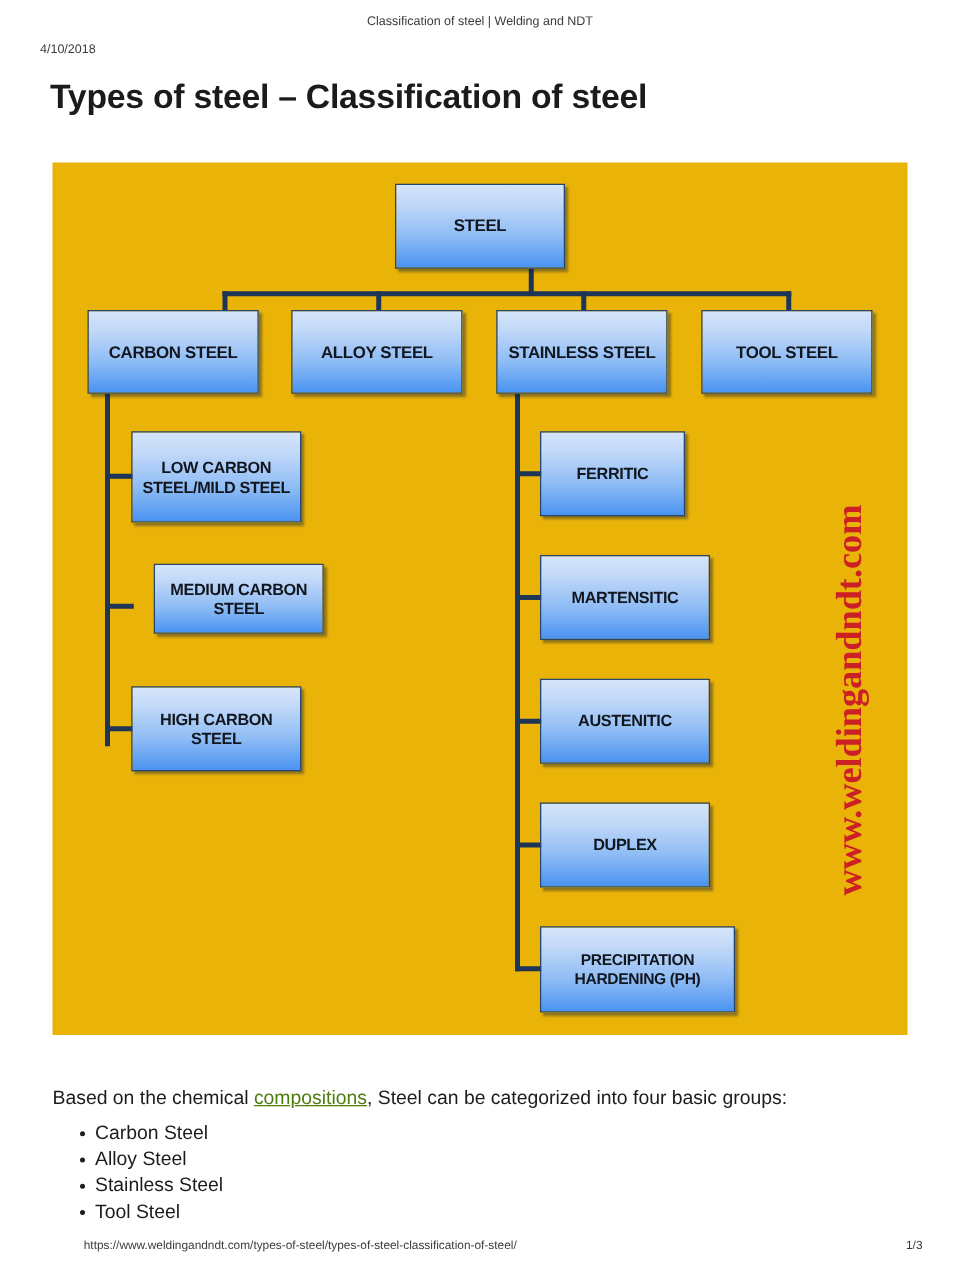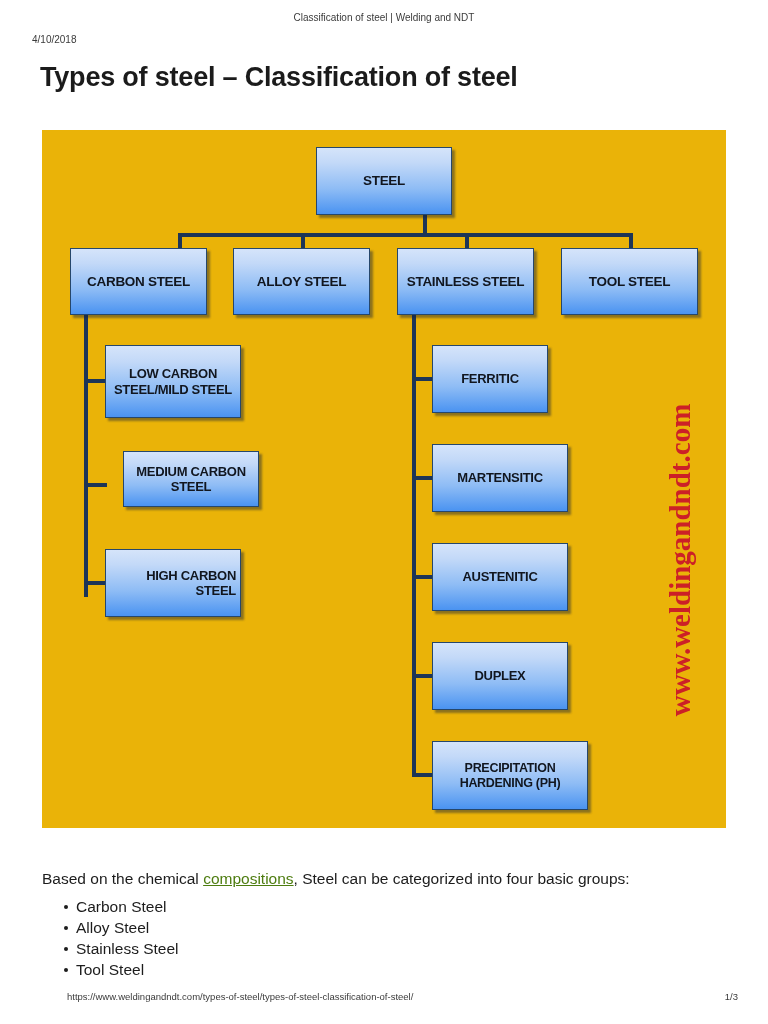--- a/index.html
+++ b/index.html
@@ -228,21 +228,21 @@
   <div class="node" style="left:519px; top:118px; width:137px; height:67px;">
     <span>TOOL STEEL</span>
   </div>
 
   <div class="node small" style="left:63px; top:215px; width:136px; height:73px;">
     <span>LOW CARBON STEEL/MILD STEEL</span>
   </div>
   <div class="node small" style="left:63px; top:321px; width:136px; height:56px;margin-left:18px;">
     <span>MEDIUM CARBON STEEL</span>
   </div>
-  <div class="node small" style="left:63px; top:419px; width:136px; height:68px;text-align:right;">
+  <div class="node small" style="left:63px; top:419px; width:136px; height:68px;">
     <span>HIGH CARBON STEEL</span>
   </div>
 
   <div class="node small" style="left:390px; top:215px; width:116px; height:68px;">
     <span>FERRITIC</span>
   </div>
   <div class="node small" style="left:390px; top:314px; width:136px; height:68px;">
     <span>MARTENSITIC</span>
   </div>
   <div class="node small" style="left:390px; top:413px; width:136px; height:68px;">

